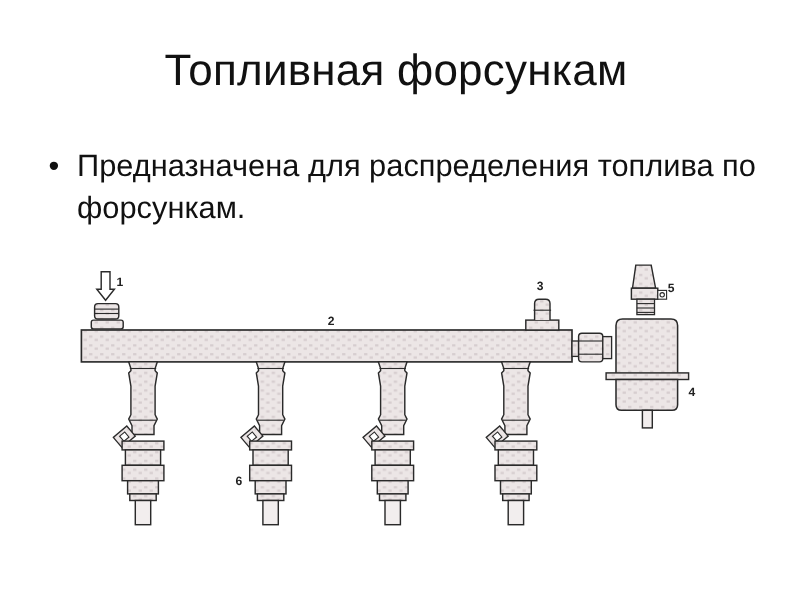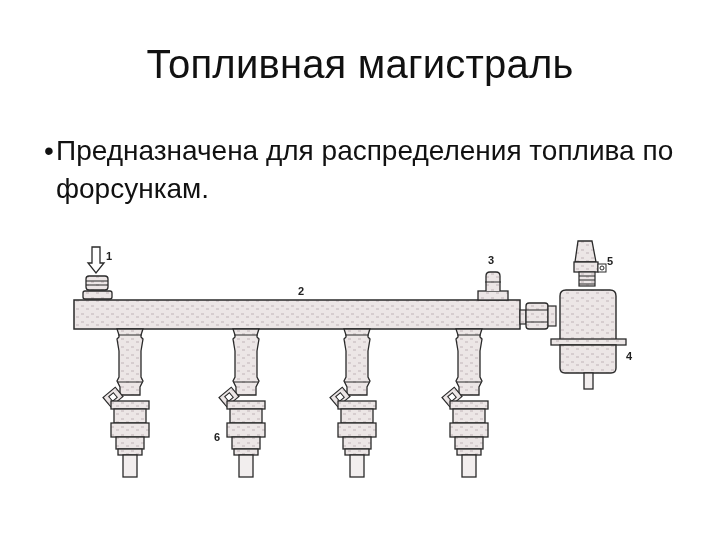--- a/index.html
+++ b/index.html
@@ -2,28 +2,28 @@
 <html><head>
 <meta charset="utf-8">
 <style>
   html, body { margin: 0; padding: 0; background: #ffffff; }
   body { width: 720px; height: 540px; position: relative; overflow: hidden;
          font-family: "Liberation Sans", "DejaVu Sans", sans-serif; color: #111; }
   .title { position: absolute; left: 0; top: 42px; width: 720px; text-align: center;
            font-size: 40px; font-weight: normal; letter-spacing: 0.2px; }
   .bullet-block { position: absolute; left: 36px; top: 132px; width: 660px; font-size: 28px; line-height: 38px; }
   .bullet-dot { position: absolute; left: 8px; top: 0px; font-size: 28px; }
-  .bullet-text { position: absolute; left: 20px; top: 0; width: 640px; }
+  .bullet-text { position: absolute; left: 34px; top: 0; width: 640px; }
   .diagram { position: absolute; left: 0; top: 0; width: 720px; height: 540px; }
   .lbl { font-family: "Liberation Sans", sans-serif; font-weight: bold; font-size: 11px; fill: #222; }
 </style>
 </head>
 <body>
 
-<div class="title">Топливная магистраль</div>
+<div class="title">Топливная форсункам</div>
 
 <div class="bullet-block">
   <span class="bullet-dot">•</span>
   <span class="bullet-text">Предназначена для распределения топлива по форсункам.</span>
 </div>
 
 <svg class="diagram" viewBox="0 0 720 540" xmlns="http://www.w3.org/2000/svg">
   <defs>
     <pattern id="tex" width="10" height="8" patternUnits="userSpaceOnUse">
       <rect width="10" height="8" fill="#ece6e6"></rect>

